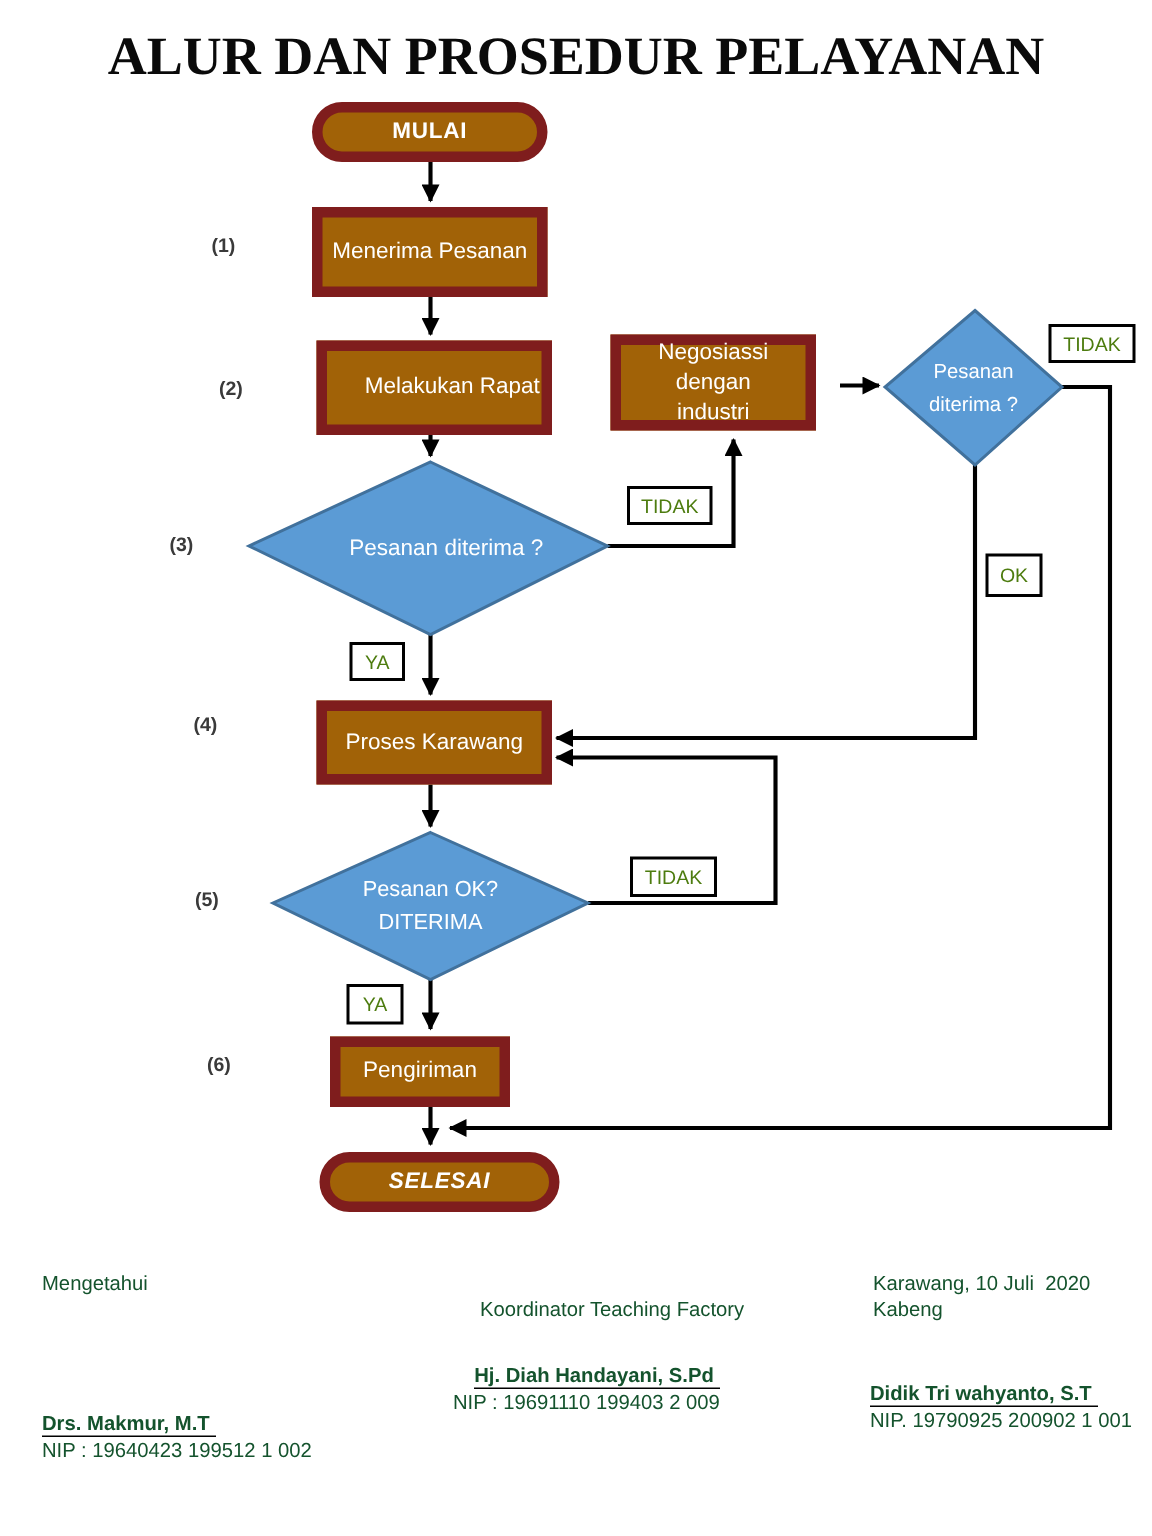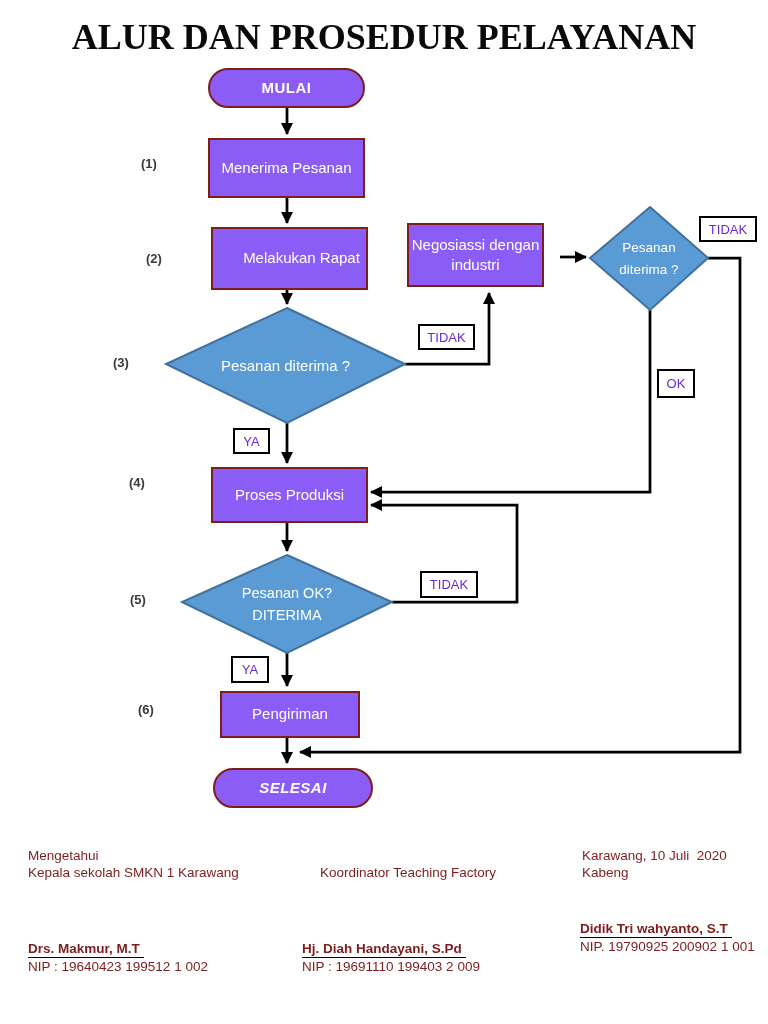--- a/index.html
+++ b/index.html
@@ -8,63 +8,63 @@
     font-family:"Liberation Sans",sans-serif;color:#000;
   }
   .page-title{
     position:absolute;left:0;top:16px;width:768px;text-align:center;
     font-family:"Liberation Serif",serif;font-weight:bold;font-size:36px;color:#0a0a0a;
     letter-spacing:0px;margin:0;
   }
   svg.overlay{position:absolute;left:0;top:0;}
   
   .shape{
-    position:absolute;background:#8b5cf6;border:2px solid #7f1d1d;box-sizing:border-box;
+    position:absolute;background:#a16207;border:7px solid #7f1d1d;box-sizing:border-box;
     color:#ffffff;display:flex;align-items:center;justify-content:center;text-align:center;
     font-size:15px;line-height:1.35;
   }
   .pill{border-radius:21px;font-weight:bold;letter-spacing:.5px;}
   #shape-mulai{left:208px;top:68px;width:157px;height:40px;}
   #shape-menerima{left:208px;top:138px;width:157px;height:60px;}
   #shape-rapat{left:211px;top:227px;width:157px;height:63px;padding-left:24px;}
   #shape-negosiasi{left:407px;top:223px;width:137px;height:64px;}
   #shape-produksi{left:211px;top:467px;width:157px;height:56px;}
-  #shape-pengiriman{left:220px;top:691px;width:140px;height:47px;}
+  #shape-pengiriman{left:220px;top:691px;width:120px;height:47px;}
   #shape-selesai{left:213px;top:768px;width:160px;height:40px;font-style:italic;}
   
   .diamond-text{
     position:absolute;color:#fff;display:flex;flex-direction:column;align-items:center;
     justify-content:center;text-align:center;pointer-events:none;
   }
   #dtext-right{left:590px;top:207px;width:118px;height:103px;font-size:13.5px;line-height:1.6;}
-  #dtext-d3{left:166px;top:308px;width:239px;height:115px;font-size:15px;}
+  #dtext-d3{left:178px;top:308px;width:239px;height:115px;font-size:15px;}
   #dtext-d5{left:182px;top:555px;width:210px;height:98px;font-size:14.5px;line-height:1.55;}
   
   .elabel{
     position:absolute;background:#ffffff;border:2px solid #000000;box-sizing:border-box;
-    display:flex;align-items:center;justify-content:center;font-size:13px;color:#6d28d9;
+    display:flex;align-items:center;justify-content:center;font-size:13px;color:#4d7c0f;
   }
   #lbl-tidak-right{left:699px;top:216px;width:58px;height:26px;}
   #lbl-ok{left:657px;top:369px;width:38px;height:29px;}
   #lbl-tidak-d3{left:418px;top:324px;width:57px;height:26px;}
   #lbl-ya-d3{left:233px;top:428px;width:37px;height:26px;}
   #lbl-tidak-d5{left:420px;top:571px;width:58px;height:27px;}
   #lbl-ya-d5{left:231px;top:656px;width:38px;height:27px;}
   
   .stepnum{position:absolute;font-size:13px;font-weight:bold;color:#3a3a3a;}
   #num1{left:141px;top:156px;} #num2{left:146px;top:251px;} #num3{left:113px;top:355px;}
   #num4{left:129px;top:475px;} #num5{left:130px;top:592px;} #num6{left:138px;top:702px;}
   
-  .sig{position:absolute;font-size:13.5px;line-height:17px;color:#7f1d1d;white-space:pre;}
+  .sig{position:absolute;font-size:13.5px;line-height:17px;color:#14532d;white-space:pre;}
   .sig .name{font-weight:bold;border-bottom:1.5px solid #000;display:inline-block;padding-right:4px;}
   #sig-left-head{left:28px;top:847px;}
   #sig-center-head{left:320px;top:864px;}
   #sig-right-head{left:582px;top:847px;}
   #sig-left-name{left:28px;top:940px;}
-  #sig-center-name{left:302px;top:940px;}
+  #sig-center-name{left:302px;top:908px;text-align:right;}
   #sig-right-name{left:580px;top:920px;}
 </style>
 </head>
 <body>
 
 <div class="page">
 
   <h1 class="page-title">ALUR DAN PROSEDUR PELAYANAN</h1>
 
   <svg class="overlay" width="768" height="1024" viewBox="0 0 768 1024">
@@ -103,21 +103,21 @@
   <div class="shape" id="shape-rapat">
     <span>Melakukan Rapat</span>
   </div>
   <div class="shape" id="shape-negosiasi">
     <span>
       <span>Negosiassi dengan</span><br>
       <span>industri</span>
     </span>
   </div>
   <div class="shape" id="shape-produksi">
-    <span>Proses Produksi</span>
+    <span>Proses Karawang</span>
   </div>
   <div class="shape" id="shape-pengiriman">
     <span>Pengiriman</span>
   </div>
   <div class="shape pill" id="shape-selesai">
     <span>SELESAI</span>
   </div>
 
   <div class="diamond-text" id="dtext-right">
     <span>Pesanan</span>
@@ -150,21 +150,21 @@
     <span>YA</span>
   </div>
 
   <div class="stepnum" id="num1">(1)</div>
   <div class="stepnum" id="num2">(2)</div>
   <div class="stepnum" id="num3">(3)</div>
   <div class="stepnum" id="num4">(4)</div>
   <div class="stepnum" id="num5">(5)</div>
   <div class="stepnum" id="num6">(6)</div>
 
-  <div class="sig" id="sig-left-head"><span>Mengetahui</span><br><span>Kepala sekolah SMKN 1 Karawang</span></div>
+  <div class="sig" id="sig-left-head"><span>Mengetahui</span><br></div>
 
   <div class="sig" id="sig-center-head"><span>Koordinator Teaching Factory</span></div>
 
   <div class="sig" id="sig-right-head"><span>Karawang, 10 Juli  2020</span><br><span>Kabeng</span></div>
 
   <div class="sig" id="sig-left-name"><span class="name">Drs. Makmur, M.T</span><br><span>NIP : 19640423 199512 1 002</span></div>
 
   <div class="sig" id="sig-center-name"><span class="name">Hj. Diah Handayani, S.Pd</span><br><span>NIP : 19691110 199403 2 009</span></div>
 
   <div class="sig" id="sig-right-name"><span class="name">Didik Tri wahyanto, S.T</span><br><span>NIP. 19790925 200902 1 001</span></div>

